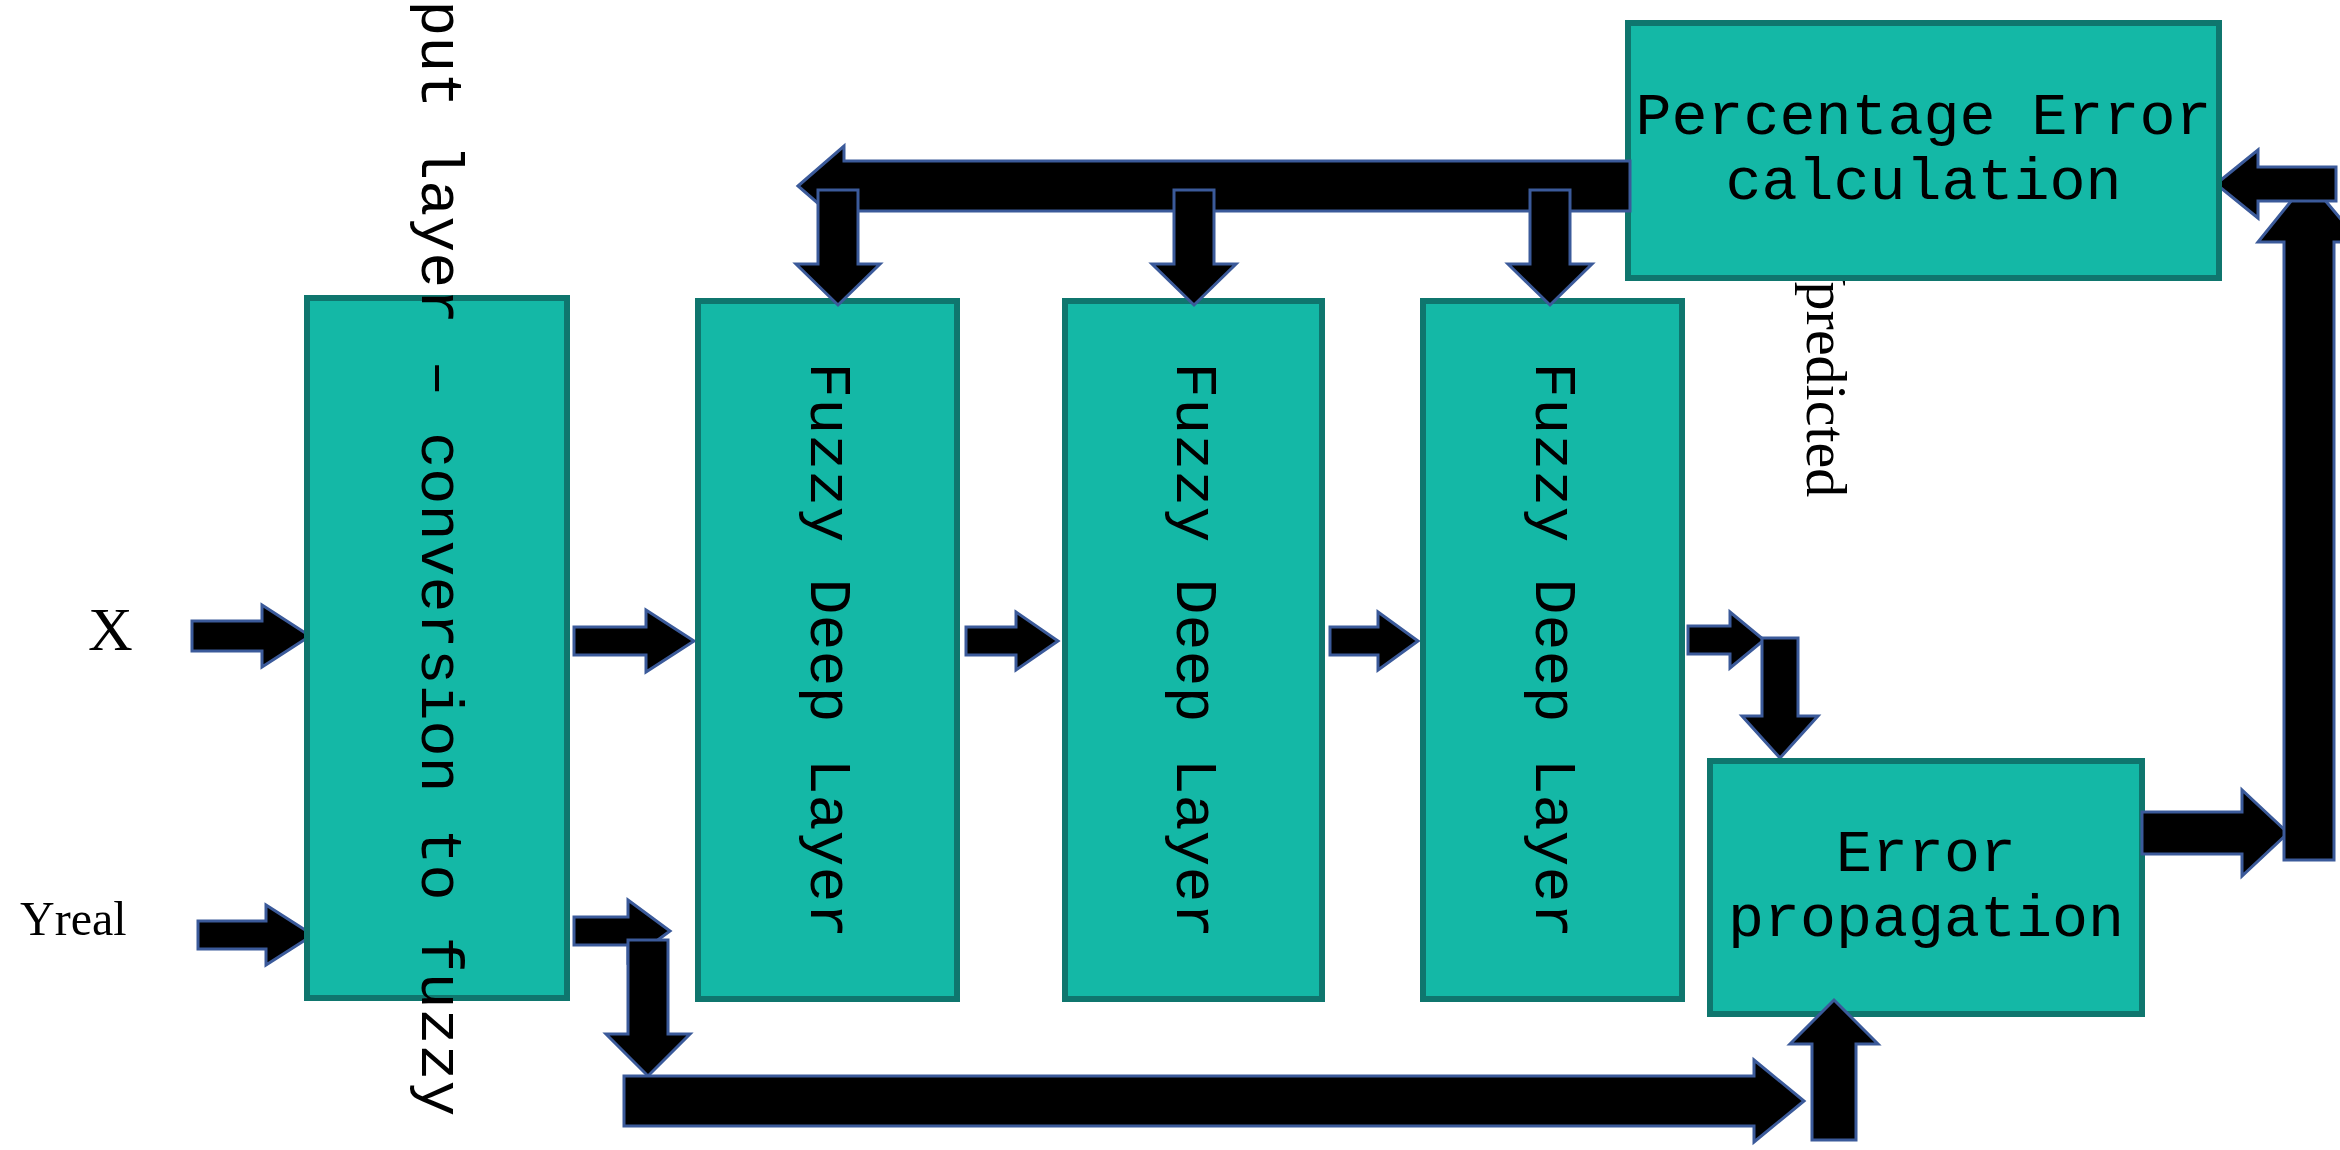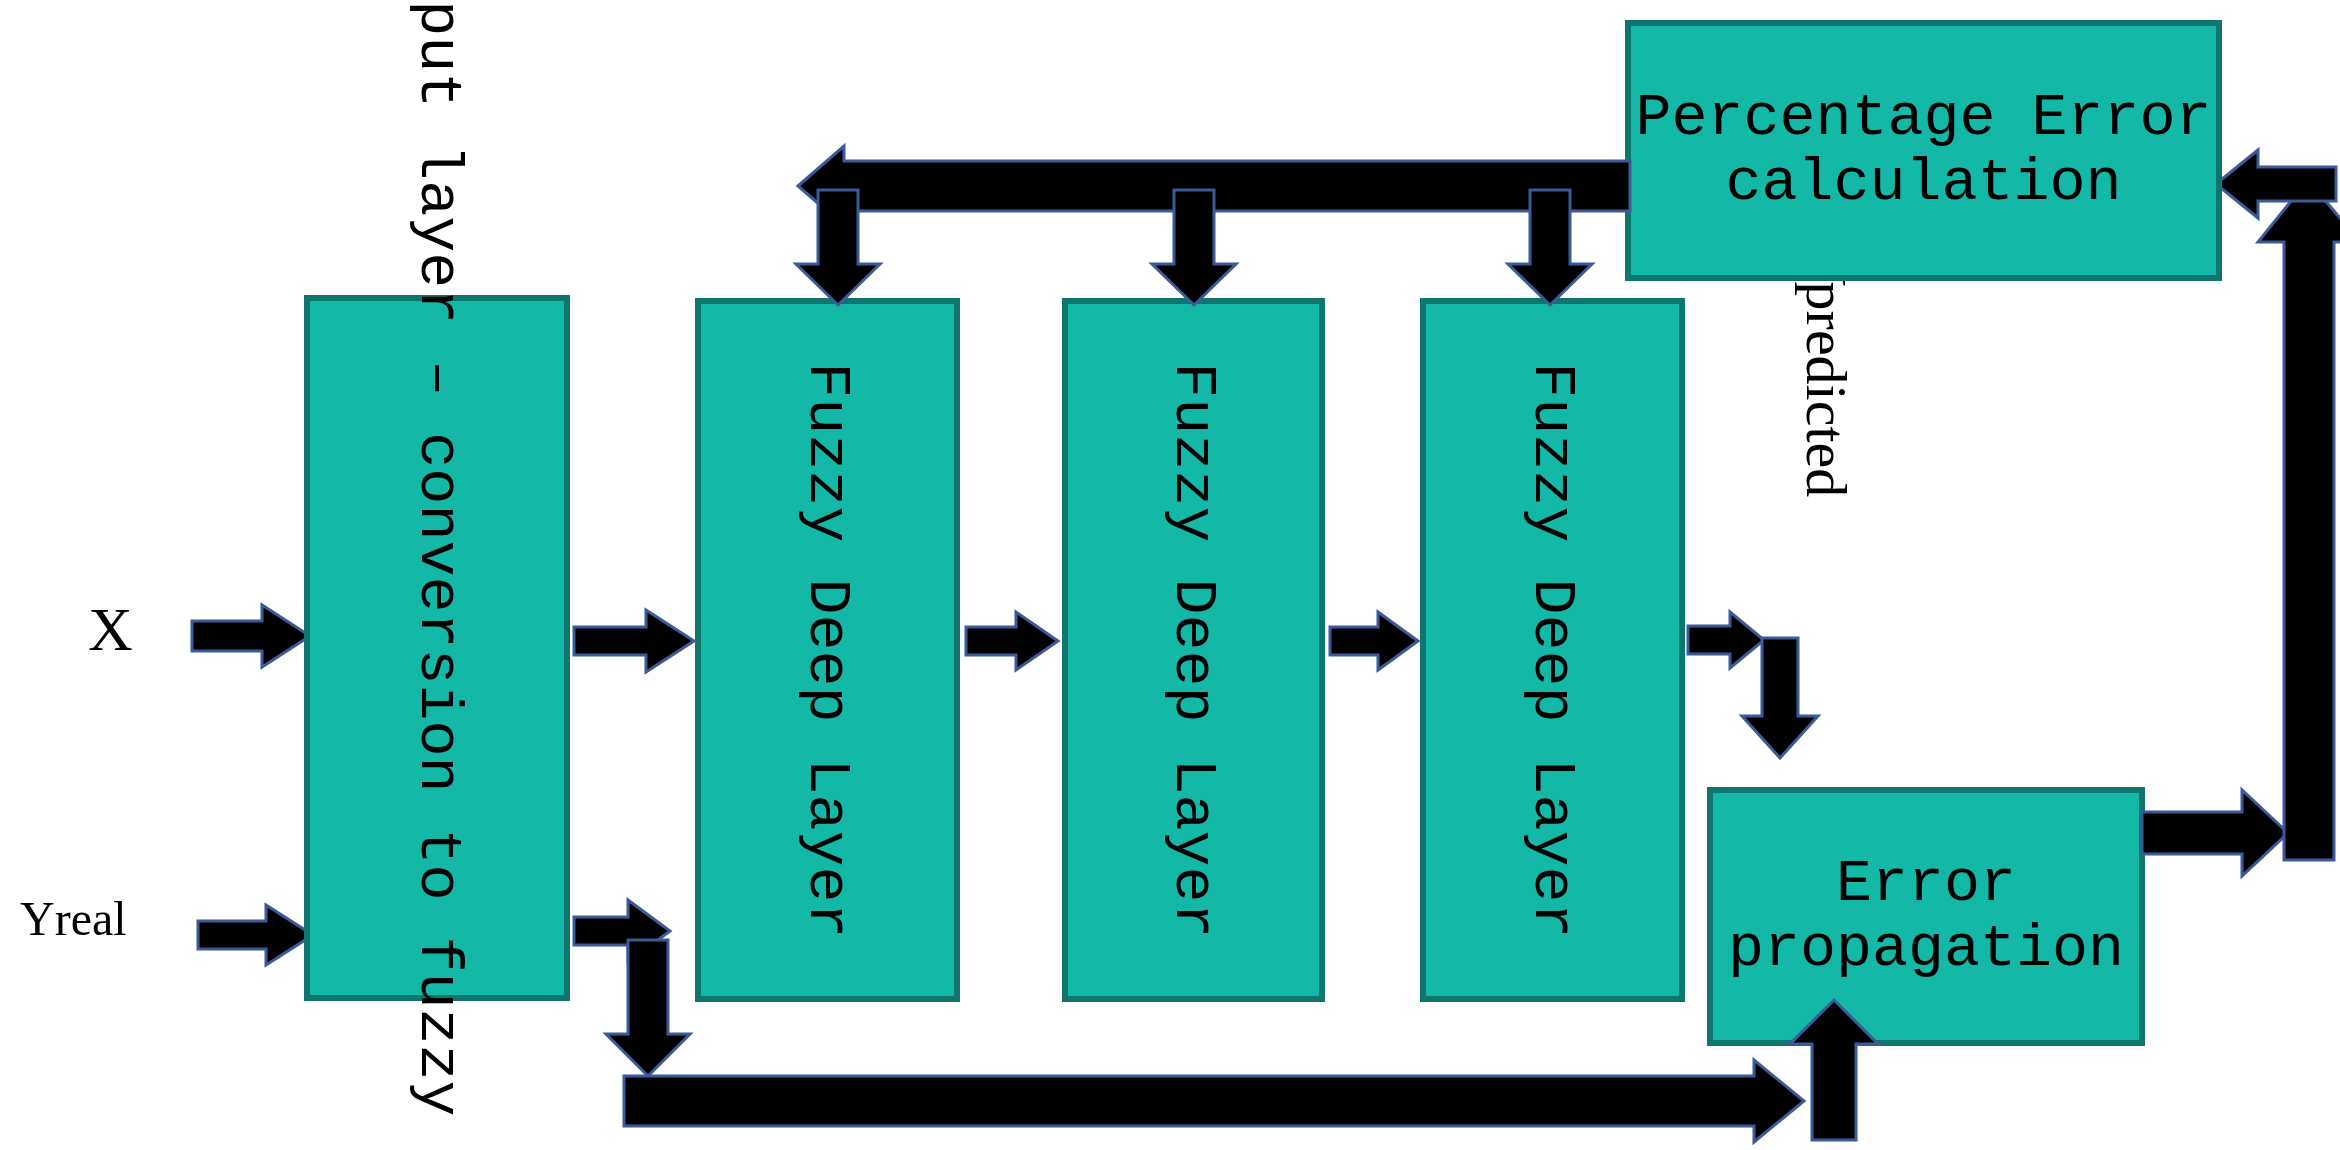--- a/index.html
+++ b/index.html
@@ -115,21 +115,21 @@
   </div>
 
   <div class="arrow" style="left:1742px; top:638px; width:76px; height:120px;">
     <svg width="76" height="120" viewBox="0 0 76 120">
       <polygon points="20,0 56,0 56,78 76,78 38,120 0,78 20,78" fill="#000000" stroke="#3b5a9a" stroke-width="3"></polygon>
     </svg>
   </div>
 
   <div class="vlabel" style="left:1855px; top:245px; font-size:58px;">Ypredicted</div>
 
-  <div class="box" style="left:1707px; top:787px; width:438px; height:259px; font-size:60px; flex-direction:column;">
+  <div class="box" style="left:1707px; top:758px; width:438px; height:259px; font-size:60px; flex-direction:column;">
     <div>Error</div>
     <div>propagation</div>
   </div>
 
   <div class="arrow" style="left:2142px; top:790px; width:146px; height:86px;">
     <svg width="146" height="86" viewBox="0 0 146 86">
       <polygon points="0,22 100,22 100,0 146,43 100,86 100,64 0,64" fill="#000000" stroke="#3b5a9a" stroke-width="3"></polygon>
     </svg>
   </div>
 

